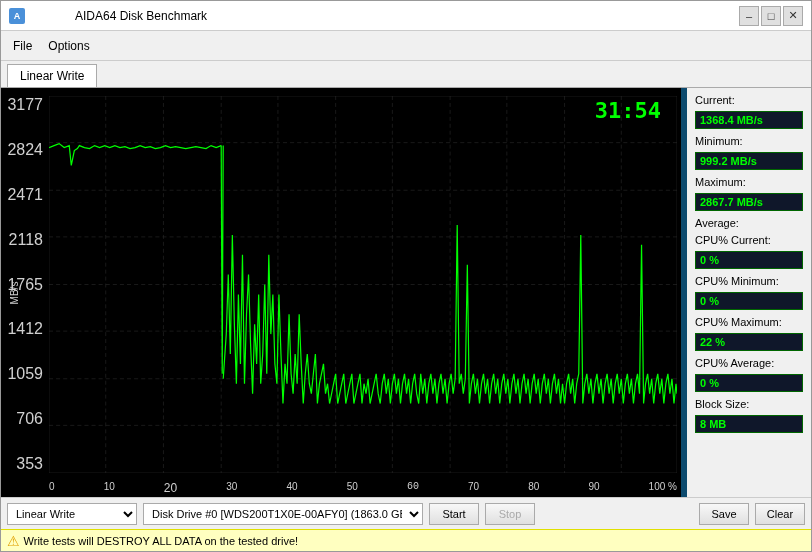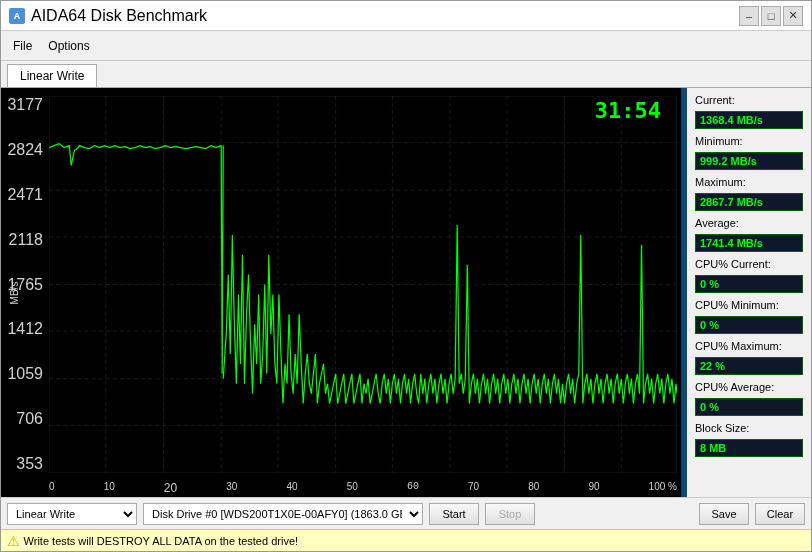--- a/index.html
+++ b/index.html
@@ -39,22 +39,23 @@
       background: #4a90d9;
       border-radius: 2px;
       display: flex;
       align-items: center;
       justify-content: center;
       font-size: 9px;
       color: white;
       font-weight: bold;
     }
     .title-text {
-      font-size: 16px;
+      font-size: 12px;
       color: #000;
+      margin-left: 44px;
     }
     .title-controls {
       display: flex;
       gap: 2px;
     }
     .title-btn {
       width: 20px;
       height: 20px;
       background: #e0e0e0;
       border: 1px solid #aaa;
@@ -354,21 +355,20 @@
       <span class="stat-label">Current:</span>
       <span class="stat-value">1368.4 MB/s</span>
 
       <span class="stat-label">Minimum:</span>
       <span class="stat-value">999.2 MB/s</span>
 
       <span class="stat-label">Maximum:</span>
       <span class="stat-value">2867.7 MB/s</span>
 
       <span class="stat-label">Average:</span>
-      <span class="stat-value">1741.4 MB/s</span>
 
       <span class="stat-label">CPU% Current:</span>
       <span class="stat-value">0 %</span>
 
       <span class="stat-label">CPU% Minimum:</span>
       <span class="stat-value">0 %</span>
 
       <span class="stat-label">CPU% Maximum:</span>
       <span class="stat-value">22 %</span>
 

